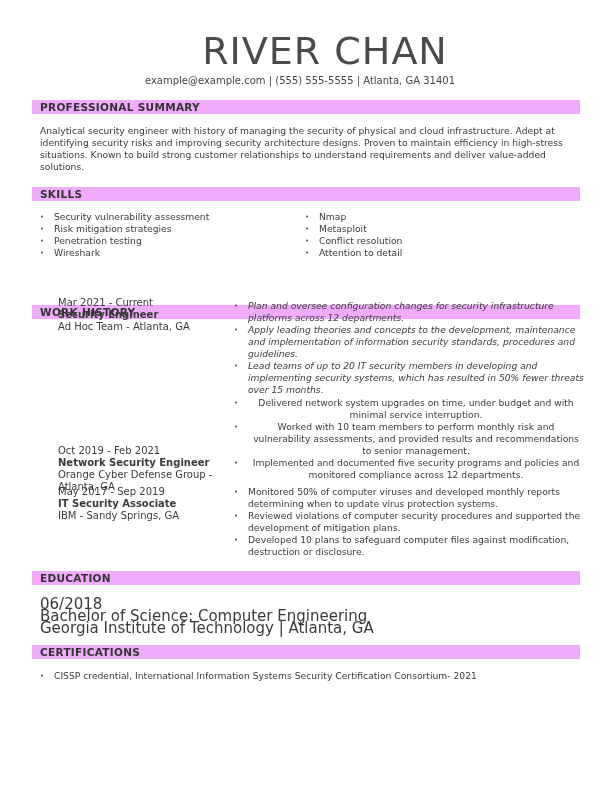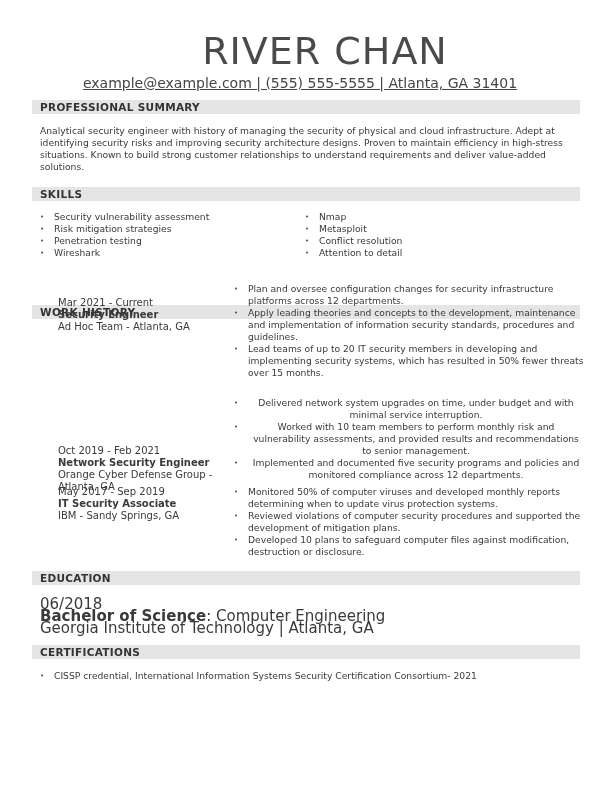--- a/index.html
+++ b/index.html
@@ -2,37 +2,37 @@
 <html><head>
 <meta charset="utf-8">
 <style>
   html, body { margin: 0; padding: 0; background: #ffffff; }
   body { width: 612px; height: 792px; position: relative; overflow: hidden;
          font-family: "DejaVu Sans", sans-serif; color: #3a3a3a; }
   .page { position: absolute; left: 0; top: 0; width: 612px; height: 792px; }
   .name { position: absolute; left: 0; width: 612px; top: 28px; text-align: center;
           font-size: 38px; letter-spacing: 1px; color: #4a4a4a; font-weight: normal; line-height: 46px; margin-left: 19px; }
   .contact { position: absolute; left: 0; width: 600px; top: 75px; text-align: center;
-             font-size: 14px; color: #444; text-decoration: underline; }
-  .bar { position: absolute; left: 32px; width: 548px; height: 14px; background: #e5e5e5; }
+             font-size: 10px; color: #444; }
+  .bar { position: absolute; left: 32px; width: 548px; height: 14px; background: #f0abfc; }
   .bar span { position: absolute; left: 8px; top: 0px; font-size: 10.5px; font-weight: bold;
               color: #333; letter-spacing: 0.3px; line-height: 14px; }
   .text { position: absolute; font-size: 9.2px; line-height: 12px; color: #3a3a3a; }
   .summary { left: 40px; top: 125px; width: 535px; }
   ul { list-style: none; margin: 0; padding: 0; }
   li { position: relative; padding-left: 14px; font-size: 9.2px; line-height: 12px; }
   li::before { content: "•"; position: absolute; left: 0; top: 0; font-size: 7px; color: #555; }
   .skills-left { position: absolute; left: 40px; top: 211px; width: 240px; }
   .skills-right { position: absolute; left: 305px; top: 211px; width: 240px; }
   .job-left { position: absolute; left: 58px; width: 190px; font-size: 10px; line-height: 12px; }
   .job-left .title { font-weight: bold; }
   .job-right { position: absolute; left: 234px; width: 350px; }
   .job-right li { padding-left: 14px; }
   .edu { position: absolute; left: 40px; top: 598px; font-size: 15px; line-height: 12px; }
-  .edu b { font-weight: bold; text-align: center; }
+  .edu b { font-weight: normal; text-align: center; }
   .cert { position: absolute; left: 40px; top: 670px; width: 540px; }
 </style>
 </head>
 <body>
 
 <div class="page">
 
   <div class="name">RIVER CHAN</div>
   <div class="contact">example@example.com | (555) 555-5555 | Atlanta, GA 31401</div>
 
@@ -59,21 +59,21 @@
 
   <div class="bar" style="top:273px;margin-top:32px;">
     <span>WORK HISTORY</span>
   </div>
 
   <div class="job-left" style="top:297px;">
     <div>Mar 2021 - Current</div>
     <div class="title">Security Engineer</div>
     <div>Ad Hoc Team - Atlanta, GA</div>
   </div>
-  <ul class="job-right" style="top:283px;">
+  <ul class="job-right" style="top:300px;font-style:italic;">
     <li>Plan and oversee configuration changes for security infrastructure platforms across 12 departments.</li>
     <li>Apply leading theories and concepts to the development, maintenance and implementation of information security standards, procedures and guidelines.</li>
     <li>Lead teams of up to 20 IT security members in developing and implementing security systems, which has resulted in 50% fewer threats over 15 months.</li>
   </ul>
 
   <div class="job-left" style="top:397px;margin-top:48px;">
     <div>Oct 2019 - Feb 2021</div>
     <div class="title">Network Security Engineer</div>
     <div>Orange Cyber Defense Group - Atlanta, GA</div>
   </div>

